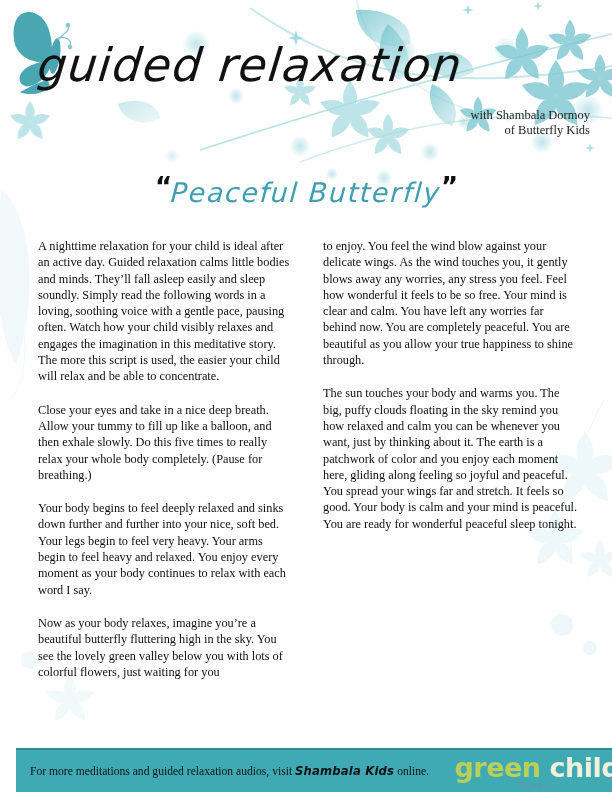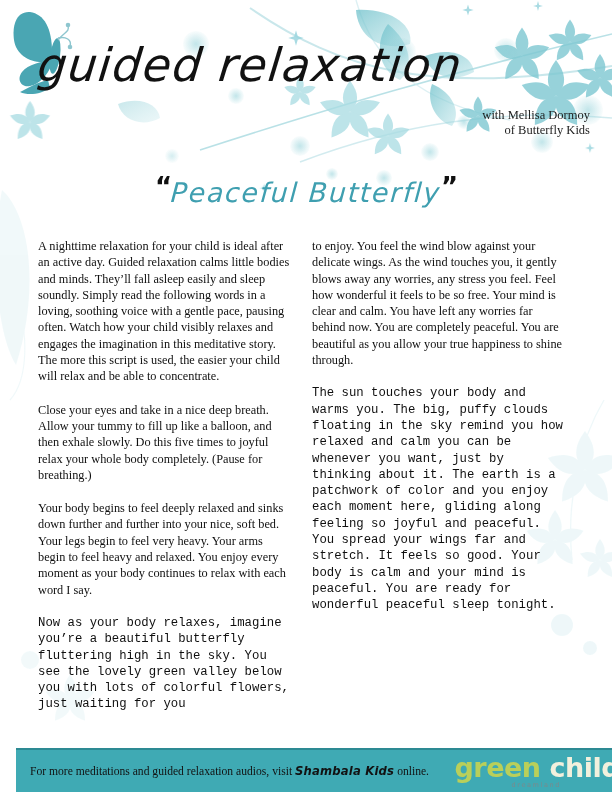--- a/index.html
+++ b/index.html
@@ -95,34 +95,34 @@
     display: inline-block;
   }
 
   
   .columns {
     position: absolute;
     left: 38px;
     top: 238px;
     width: 540px;
     display: flex;
-    gap: 19px;
+    gap: 30px;
   }
   .col {
     width: 255px;
   }
   .col p {
     margin: 0 0 17px 0;
     font-family: "Liberation Serif", serif;
     font-size: 12.3px;
     line-height: 16.3px;
     color: #0f0f0f;
     text-align: left;
   }
-  .col p:last-child { margin-bottom: 0; font-family: Liberation Mono, monospace; }
+  .col p:last-child { margin-bottom: 0; }
 
   
   .footer {
     position: absolute;
     left: 16px;
     bottom: 0;
     width: 612px;
     height: 44px;
     background: #3faab4;
     border-top: 2px solid #2d8a93;
@@ -321,44 +321,44 @@
           <path d="M 50,30 C 58,28 64,32 62,38"></path>
           <circle cx="60" cy="17" r="1.6" fill="#8ec6cf"></circle>
           <circle cx="62" cy="39" r="1.6" fill="#8ec6cf"></circle>
         </g>
       </svg>
     </div>
 
     <div class="masthead">guided relaxation</div>
 
     <div class="byline">
-      <div>with  Mellisa Dormoy</div>
+      <div>with  Shambala Dormoy</div>
       <div>of Butterfly Kids</div>
     </div>
   </div>
 
   <div class="story-title">
     <span class="q">“</span><span class="t">Peaceful Butterfly</span><span class="q">”</span>
   </div>
 
   <div class="columns">
     <div class="col">
       <p>A nighttime relaxation for your child is ideal after an active day. Guided relaxation calms little bodies and minds. They’ll fall asleep easily and sleep soundly. Simply read the following words in a loving, soothing voice with a gentle pace, pausing often. Watch how your child visibly relaxes and engages the imagination in this meditative story. The more this script is used, the easier your child will relax and be able to concentrate.</p>
-      <p>Close your eyes and take in a nice deep breath. Allow your tummy to fill up like a balloon, and then exhale slowly. Do this five times to joyful relax your whole body completely. (Pause for breathing.)</p>
+      <p>Close your eyes and take in a nice deep breath. Allow your tummy to fill up like a balloon, and then exhale slowly. Do this five times to really relax your whole body completely. (Pause for breathing.)</p>
       <p>Your body begins to feel deeply relaxed and sinks down further and further into your nice, soft bed. Your legs begin to feel very heavy. Your arms begin to feel heavy and relaxed. You enjoy every moment as your body continues to relax with each word I say.</p>
       <p>Now as your body relaxes, imagine you’re a beautiful butterfly fluttering high in the sky. You see the lovely green valley below you with lots of colorful flowers, just waiting for you</p>
     </div>
     <div class="col">
       <p>to enjoy. You feel the wind blow against your delicate wings. As the wind touches you, it gently blows away any worries, any stress you feel. Feel how wonderful it feels to be so free. Your mind is clear and calm. You have left any worries far behind now. You are completely peaceful. You are beautiful as you allow your true happiness to shine through.</p>
       <p>The sun touches your body and warms you. The big, puffy clouds floating in the sky remind you how relaxed and calm you can be whenever you want, just by thinking about it. The earth is a patchwork of color and you enjoy each moment here, gliding along feeling so joyful and peaceful. You spread your wings far and stretch. It feels so good. Your body is calm and your mind is peaceful. You are ready for wonderful peaceful sleep tonight.</p>
     </div>
   </div>
 
   <div class="footer">
     <div class="footer-text"><span>For more meditations and guided relaxation audios, visit </span><span class="script">Shambala Kids</span><span> online.</span></div>
 
     <div class="gc-logo">
       <div class="gc-words"><span class="gc-green">green</span> <span class="gc-child">child</span></div>
-      <div class="gc-mag">dreamland</div>
+      <div class="gc-mag">flowers</div>
     </div>
   </div>
 
 </div>
 
 </body></html>

